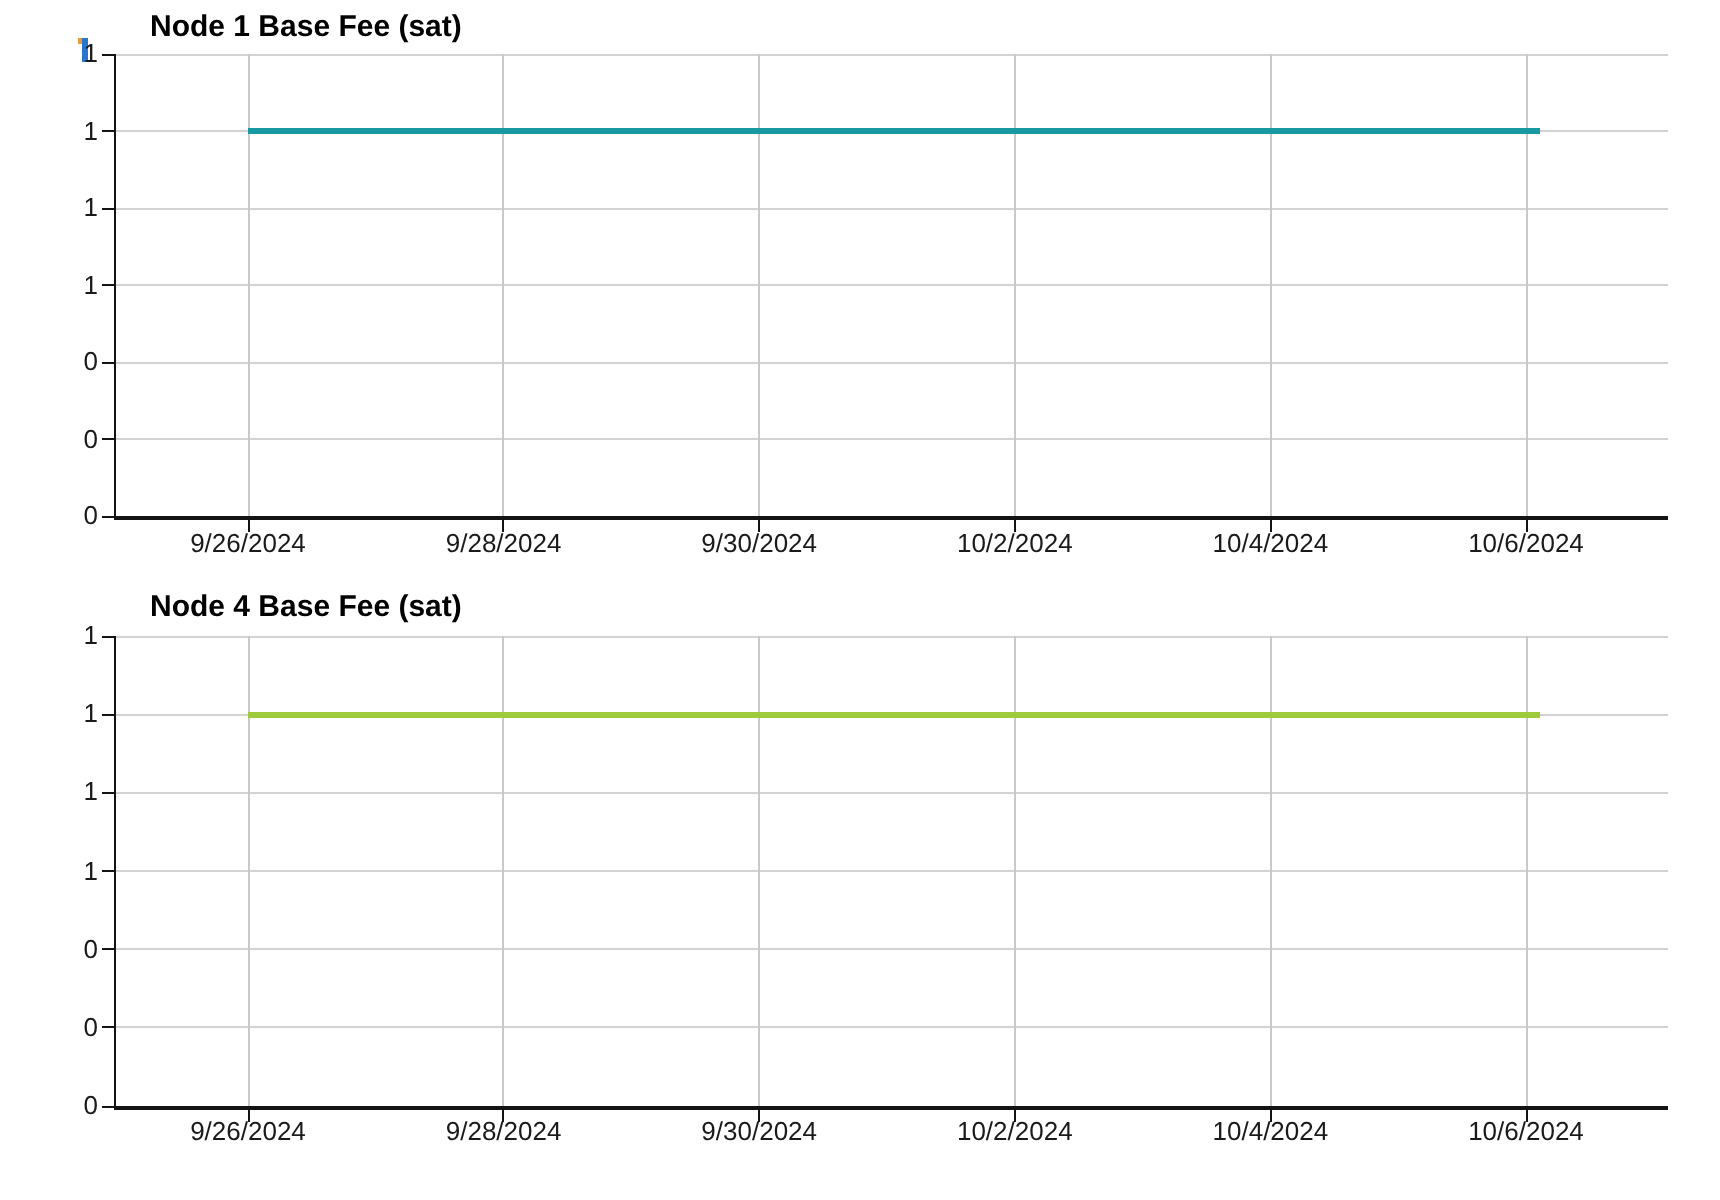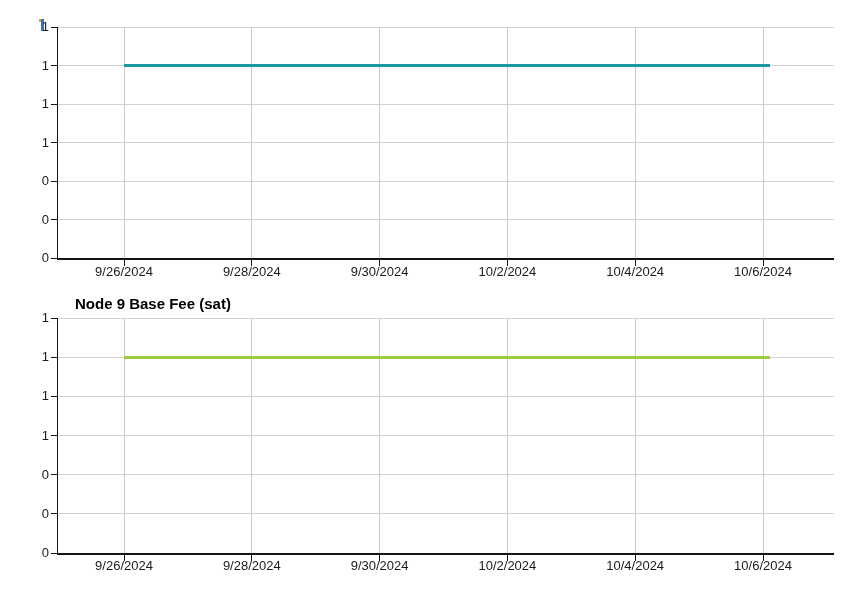--- a/index.html
+++ b/index.html
@@ -25,20 +25,21 @@
 </head>
 <body>
 
 <div class="canvas">
 
   <div class="caret" style="background: rgb(42, 118, 207);">
     <span class="tip" style="background: rgb(231, 155, 62);"></span>
   </div>
 
   <section class="chart-section">
+    <h2 class="chart-title title-1">Node 1 Base Fee (sat)</h2>
     <div class="plot-rect" style="left: 58px; top: 27px; width: 776px; height: 231px;"></div>
   <div class="grid-h" style="left: 58px; top: 26.5px; width: 776px;"></div>
       <div class="grid-h" style="left: 58px; top: 65px; width: 776px;"></div>
       <div class="grid-h" style="left: 58px; top: 103.5px; width: 776px;"></div>
       <div class="grid-h" style="left: 58px; top: 142px; width: 776px;"></div>
       <div class="grid-h" style="left: 58px; top: 180.5px; width: 776px;"></div>
       <div class="grid-h" style="left: 58px; top: 219px; width: 776px;"></div>
       <div class="grid-v" style="left: 123.5px; top: 27px; height: 231px;"></div>
       <div class="grid-v" style="left: 251.3px; top: 27px; height: 231px;"></div>
       <div class="grid-v" style="left: 379.1px; top: 27px; height: 231px;"></div>
@@ -70,21 +71,21 @@
       <div class="tick-v" style="left: 506.9px; top: 259.5px; height: 6px;"></div>
       <div class="x-label" style="left: 462.4px; top: 264px;">10/2/2024</div>
       <div class="tick-v" style="left: 634.7px; top: 259.5px; height: 6px;"></div>
       <div class="x-label" style="left: 590.2px; top: 264px;">10/4/2024</div>
       <div class="tick-v" style="left: 762.5px; top: 259.5px; height: 6px;"></div>
       <div class="x-label" style="left: 718px; top: 264px;">10/6/2024</div>
       <div class="series" style="left: 124px; top: 64px; width: 646px; background: rgb(24, 153, 161);"></div>
     </section>
 
   <section class="chart-section">
-    <h2 class="chart-title title-2">Node 9 Base Fee (sat)</h2>
+    <h2 class="chart-title title-2">Node 4 Base Fee (sat)</h2>
     <div class="plot-rect" style="left: 58px; top: 318px; width: 776px; height: 235px;"></div>
   <div class="grid-h" style="left: 58px; top: 317.5px; width: 776px;"></div>
       <div class="grid-h" style="left: 58px; top: 356.667px; width: 776px;"></div>
       <div class="grid-h" style="left: 58px; top: 395.833px; width: 776px;"></div>
       <div class="grid-h" style="left: 58px; top: 435px; width: 776px;"></div>
       <div class="grid-h" style="left: 58px; top: 474.167px; width: 776px;"></div>
       <div class="grid-h" style="left: 58px; top: 513.333px; width: 776px;"></div>
       <div class="grid-v" style="left: 123.5px; top: 318px; height: 235px;"></div>
       <div class="grid-v" style="left: 251.3px; top: 318px; height: 235px;"></div>
       <div class="grid-v" style="left: 379.1px; top: 318px; height: 235px;"></div>

